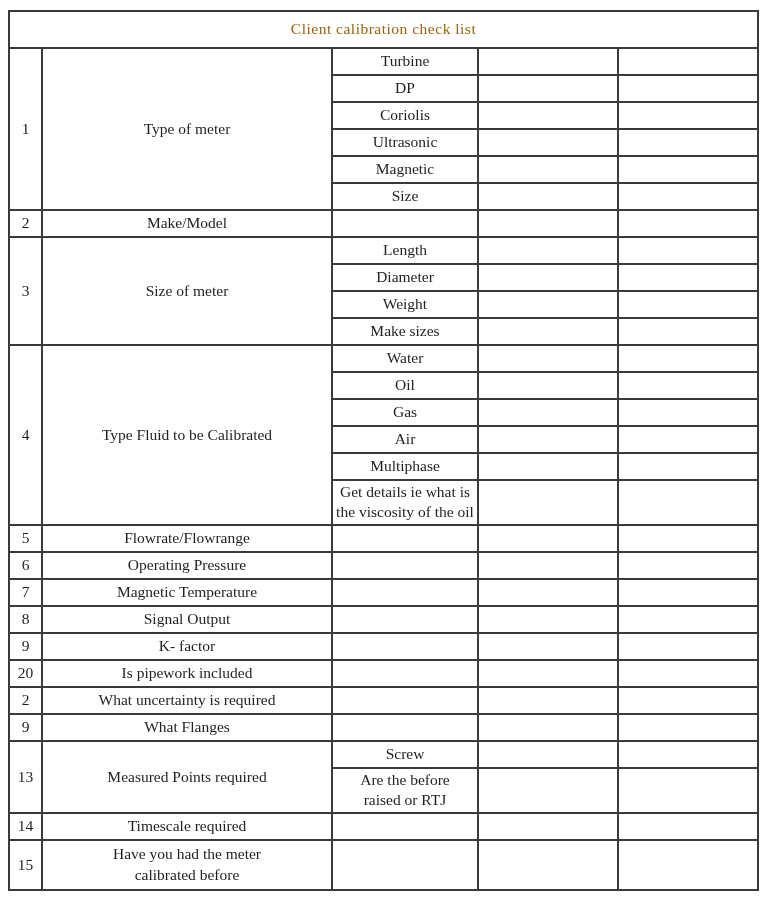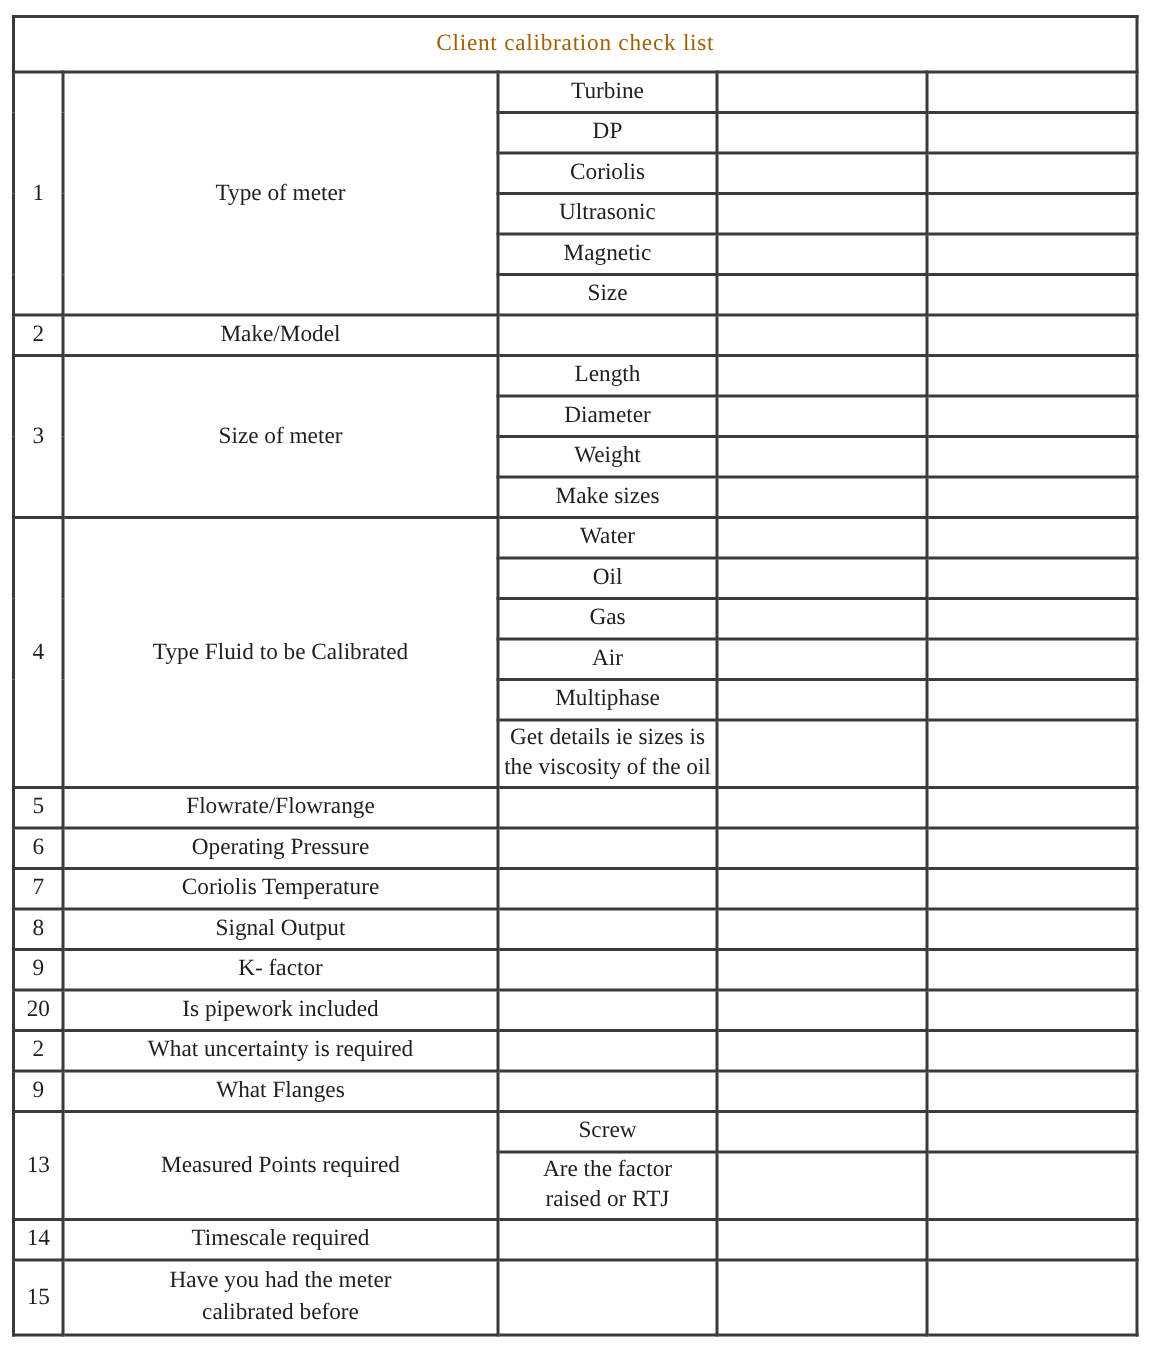--- a/index.html
+++ b/index.html
@@ -148,21 +148,21 @@
       <td class="blank"></td>
       <td class="blank"></td>
     </tr>
     <tr class="r27">
       <td class="sub">Multiphase</td>
       <td class="blank"></td>
       <td class="blank"></td>
     </tr>
     <tr class="r44">
       <td class="sub">
-        <span class="wrap w140">Get details ie sizes is the viscosity of the oil</span>
+        <span class="wrap w140">Get details ie what is the viscosity of the oil</span>
       </td>
       <td class="blank"></td>
       <td class="blank"></td>
     </tr>
 
     <tr class="r27">
       <td class="num">5</td>
       <td class="desc">Flowrate/Flowrange</td>
       <td class="sub"></td>
       <td class="blank"></td>
@@ -170,21 +170,21 @@
     </tr>
     <tr class="r27">
       <td class="num">6</td>
       <td class="desc">Operating Pressure</td>
       <td class="sub"></td>
       <td class="blank"></td>
       <td class="blank"></td>
     </tr>
     <tr class="r27">
       <td class="num">7</td>
-      <td class="desc">Coriolis Temperature</td>
+      <td class="desc">Magnetic Temperature</td>
       <td class="sub"></td>
       <td class="blank"></td>
       <td class="blank"></td>
     </tr>
     <tr class="r27">
       <td class="num">8</td>
       <td class="desc">Signal Output</td>
       <td class="sub"></td>
       <td class="blank"></td>
       <td class="blank"></td>
@@ -220,21 +220,21 @@
 
     <tr class="r27">
       <td class="num" rowspan="2">13</td>
       <td class="desc" rowspan="2">Measured Points required</td>
       <td class="sub">Screw</td>
       <td class="blank"></td>
       <td class="blank"></td>
     </tr>
     <tr class="r44">
       <td class="sub">
-        <span class="wrap w112">Are the factor raised or RTJ</span>
+        <span class="wrap w112">Are the before raised or RTJ</span>
       </td>
       <td class="blank"></td>
       <td class="blank"></td>
     </tr>
 
     <tr class="r27">
       <td class="num">14</td>
       <td class="desc">Timescale required</td>
       <td class="sub"></td>
       <td class="blank"></td>

